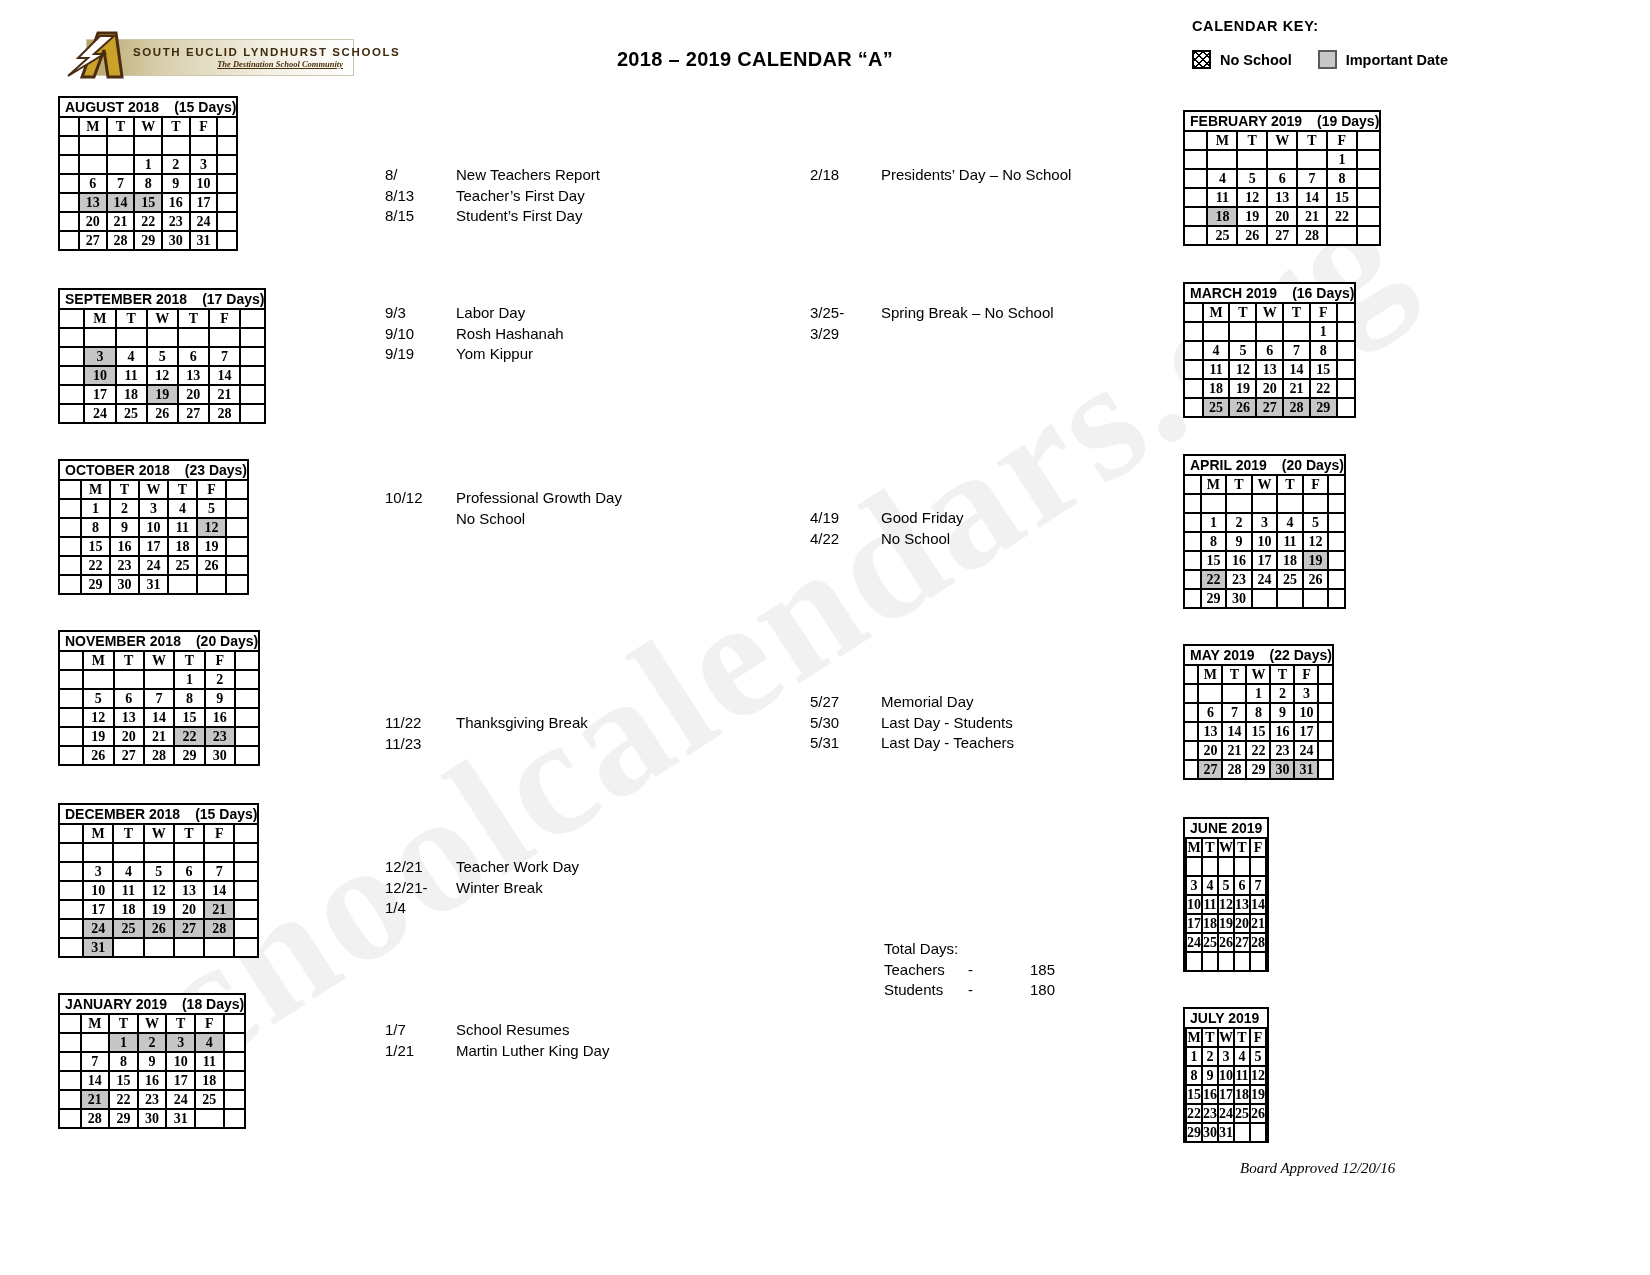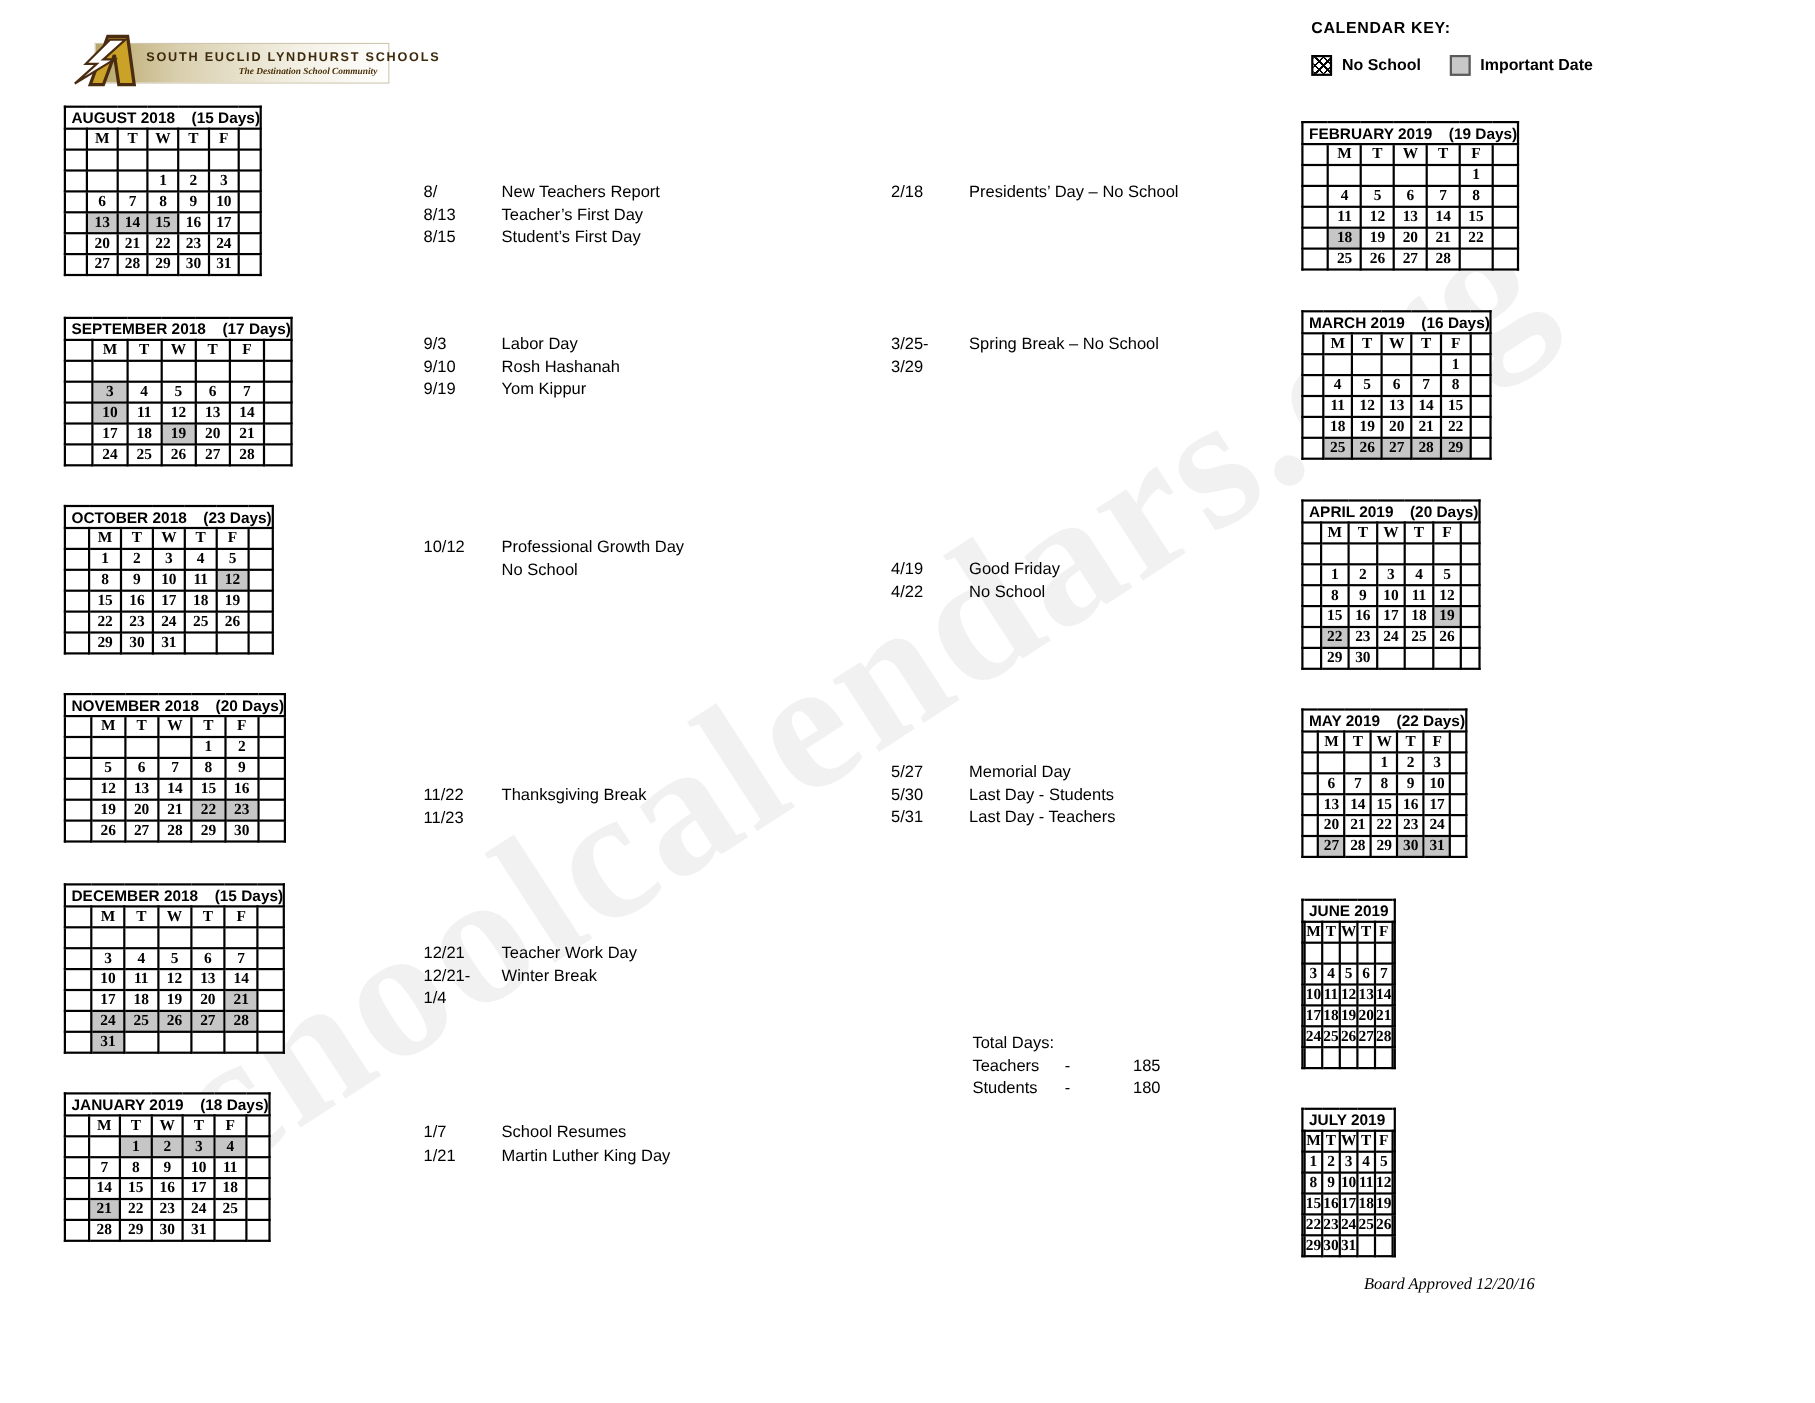--- a/index.html
+++ b/index.html
@@ -11,21 +11,21 @@
              font:bold 170px "Liberation Serif",serif;color:rgba(0,0,0,0.055);white-space:nowrap;
              letter-spacing:4px;pointer-events:none;z-index:1;}
 
   
   .logo{position:absolute;left:60px;top:30px;width:296px;height:50px;z-index:3;}
   .logo-band{position:absolute;left:26px;top:9px;width:268px;height:37px;
              background:linear-gradient(90deg,#b7a567 0%,#d9cfae 28%,#f2efe3 68%,#ffffff 100%);
              border:1px solid #cfc7ad;box-sizing:border-box;}
   .logo-name{margin:6px 0 0 46px;font:bold 11.5px "Liberation Sans",sans-serif;color:#3e2a0c;
              letter-spacing:1.6px;white-space:nowrap;}
-  .logo-tagline{text-align:right;margin:1px 10px 0 0;font:italic bold 8.5px "Liberation Serif",serif;color:#4a3008;}
+  .logo-tagline{text-align:right;margin:1px 10px 0 0;font:italic bold 8.5px "Liberation Serif",serif;color:#4a3008;text-decoration:underline;}
   .logo-icon{position:absolute;left:0;top:0;width:74px;height:50px;z-index:2;}
 
   
   .doc-title{position:absolute;left:420px;top:42px;width:670px;text-align:center;z-index:2;
              font:bold 20px "Liberation Sans",sans-serif;letter-spacing:0.3px;}
   .doc-title .line2{margin-top:6px;}
   .student-days{position:absolute;left:400px;top:127px;width:618px;text-align:center;z-index:2;
                 font:bold 15px "Liberation Sans",sans-serif;text-decoration:underline;letter-spacing:0.6px;}
 
   
@@ -83,20 +83,21 @@
       <div class="logo-name">SOUTH EUCLID LYNDHURST SCHOOLS</div>
       <div class="logo-tagline">The Destination School Community</div>
     </div>
     <svg class="logo-icon" viewBox="0 0 74 50">
       <path d="M22,47 L38,3 L56,3 L62,47 L48,47 L44,20 L34,47 Z" fill="#c9a227" stroke="#4a2c12" stroke-width="3"></path>
       <path d="M40,6 L18,28 L28,28 L8,46 L44,24 L34,24 L54,6 Z" fill="#ffffff" stroke="#4a2c12" stroke-width="2"></path>
     </svg>
   </div>
 
   <div class="doc-title">
+    <div class="line2">2018 – 2019 CALENDAR “A”</div>
   </div>
 
 
   <div class="cal-key">
     <div class="key-title">CALENDAR KEY:</div>
     <div class="key-items">
       <span class="key-box hatched"></span>
       <span class="key-label">No School</span>
       <span class="key-box gray"></span>
       <span class="key-label">Important Date</span>

